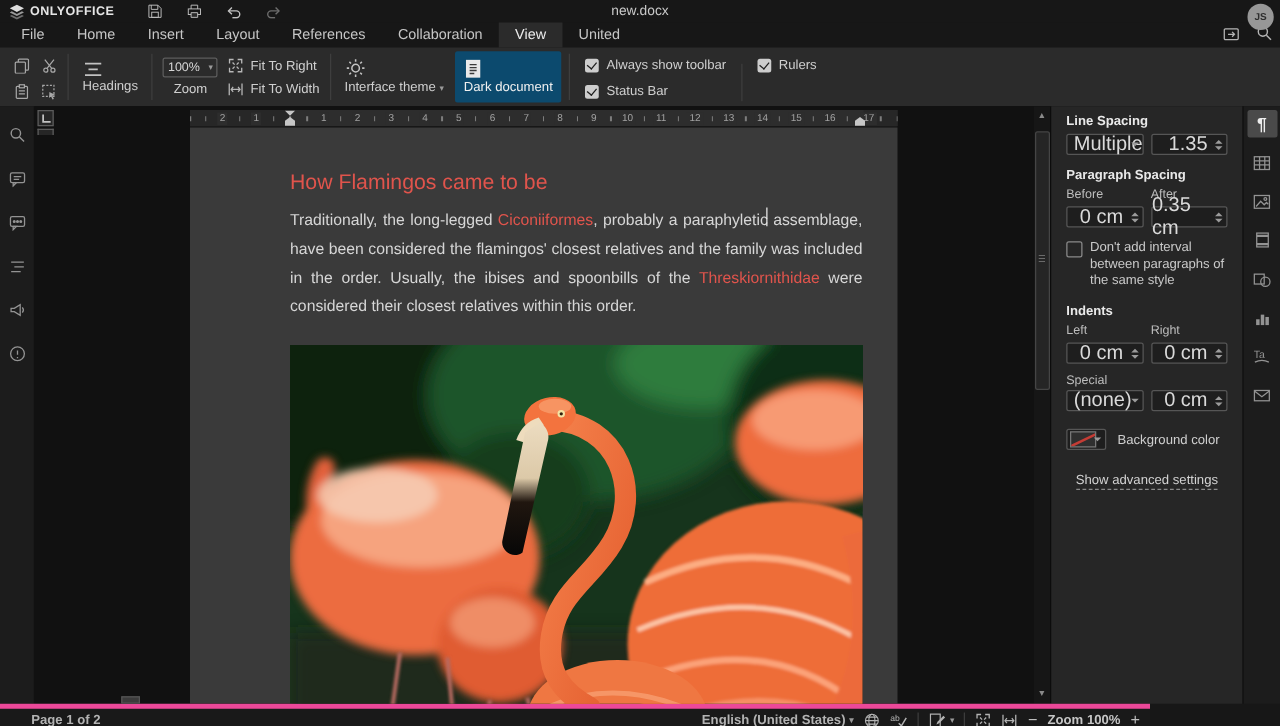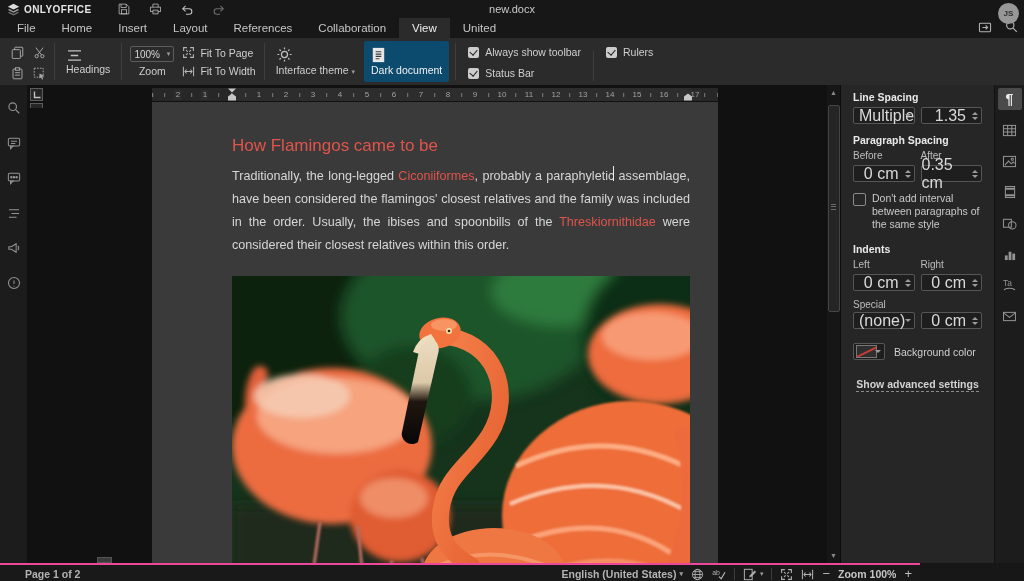--- a/index.html
+++ b/index.html
@@ -82,23 +82,23 @@
   .spin .arr,.drop .darr{position:absolute;right:3px;top:0;bottom:0;display:flex;flex-direction:column;justify-content:center;gap:2px;}
   .tri-up{width:0;height:0;border-left:3px solid transparent;border-right:3px solid transparent;border-bottom:3.5px solid #9b9b9b;}
   .tri-dn{width:0;height:0;border-left:3px solid transparent;border-right:3px solid transparent;border-top:3.5px solid #9b9b9b;}
   .w62{width:62px;}
   .pcheck{display:flex;gap:6px;align-items:flex-start;margin:10px 0 12px 0;color:#c9c9c9;line-height:13px;font-size:10.5px;}
   .bgrow{display:flex;align-items:center;gap:9px;margin:14px 0 2px 0;}
   .swatchbox{width:32px;height:17px;border:1px solid #565656;border-radius:2px;display:flex;align-items:center;box-sizing:border-box;background:#1e1e1e;position:relative;}
   .swatch{width:19px;height:11px;margin-left:2px;border:1px solid #777;position:relative;overflow:hidden;background:#2f2f2f;}
   .swatch::after{content:"";position:absolute;left:-3px;top:4.5px;width:26px;height:1.6px;background:#c43c35;transform:rotate(-26deg);}
   .adv{display:block;text-align:center;margin-top:18px;color:#d2d2d2;font-size:10.5px;}
-  .adv span{border-bottom:1px dashed #8b8b8b;padding-bottom:1px;font-weight:bold;}
-  
-  .status-bar{position:absolute;left:0;top:563px;width:920px;height:18px;background:#191919;font-size:10.5px;color:#b3b3b3;border-top:2px solid #ec4899;box-sizing:border-box;}
+  .adv span{border-bottom:1px dashed #8b8b8b;padding-bottom:1px;}
+  
+  .status-bar{position:absolute;left:0;top:563px;width:920px;height:18px;background:#191919;font-size:10.5px;color:#b3b3b3;border-top:4px solid #ec4899;box-sizing:border-box;}
   .sb-page{position:absolute;left:25px;top:0;line-height:18px;font-weight:bold;}
   .sb-saved{position:absolute;left:367px;top:0;transform:translateX(-50%);line-height:18px;font-weight:bold;margin-top:28px;}
   .sb-right{position:absolute;right:8px;top:0;height:18px;display:flex;align-items:center;gap:8px;}
   .sb-item{display:flex;align-items:center;gap:3px;color:#b3b3b3;}
   .sb-div{width:1px;height:12px;background:#3c3c3c;}
   .sb-zoom{font-weight:bold;color:#c6c6c6;}
   .pm{font-size:13px;color:#bdbdbd;line-height:14px;}
   .chev{font-size:7px;color:#9a9a9a;}
   svg{display:block;}
 </style>
@@ -222,21 +222,21 @@
       <span style="font-size:10.5px">Zoom</span>
     </div>
     <div class="fitcol">
       <div class="fitbtn">
         <span>
             <svg width="13" height="13" viewBox="0 0 16 16" fill="none" stroke="#b8b8b8" stroke-width="1.3">
               <path d="M6 2 H2 V6 M10 2 H14 V6 M6 14 H2 V10 M10 14 H14 V10"></path>
               <path d="M5 5 L7 7 M11 5 L9 7 M5 11 L7 9 M11 11 L9 9"></path>
             </svg>
           </span>
-        <span>Fit To Page</span>
+        <span>Fit To Right</span>
       </div>
       <div class="fitbtn">
         <span>
             <svg width="13" height="11" viewBox="0 0 16 14" fill="none" stroke="#b8b8b8" stroke-width="1.3">
               <path d="M1.5 1 V13 M14.5 1 V13 M3.5 7 H12.5 M5.5 4.5 3.5 7 5.5 9.5 M10.5 4.5 12.5 7 10.5 9.5"></path>
             </svg>
           </span>
         <span>Fit To Width</span>
       </div>
     </div>

